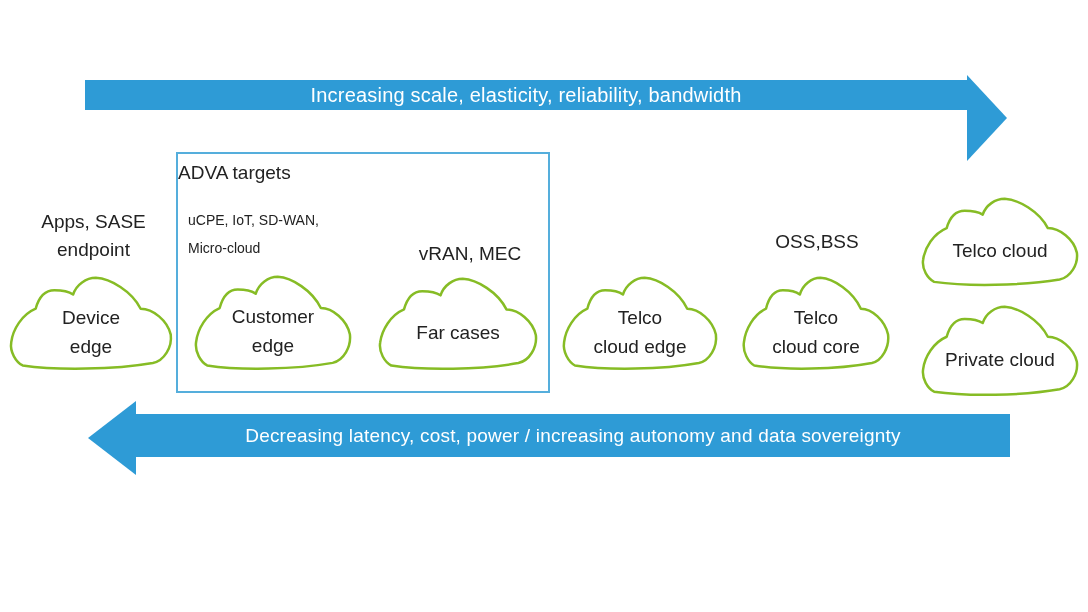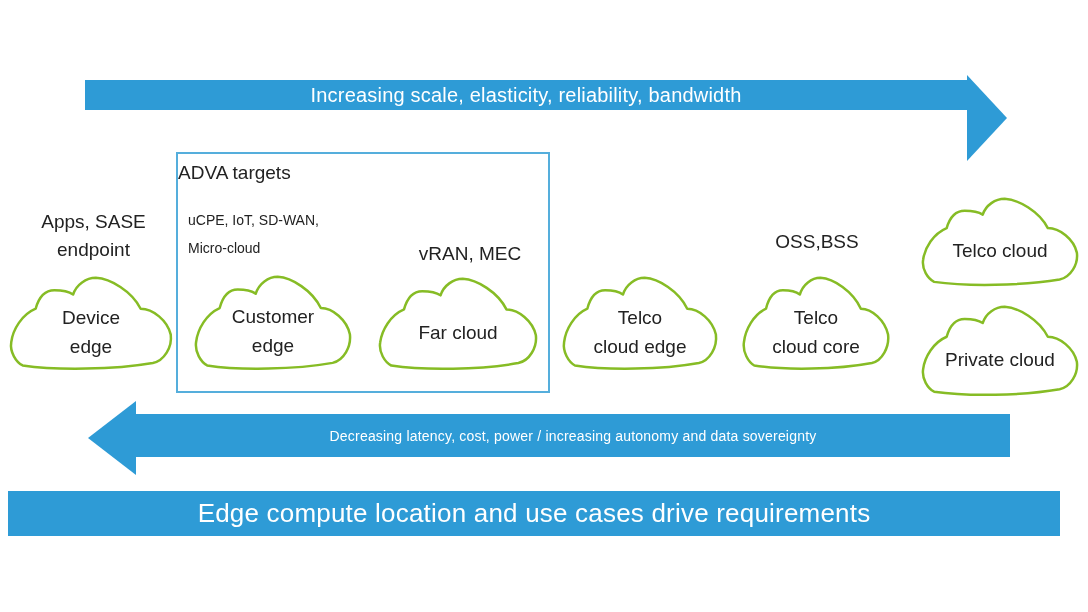--- a/index.html
+++ b/index.html
@@ -13,21 +13,21 @@
     position:relative;width:1088px;height:612px;background:#ffffff;
     font-family:"Liberation Sans", sans-serif;color:var(--ink);overflow:hidden;
   }
   
   .arrow-body{
     position:absolute;background:var(--blue);
     display:flex;align-items:center;justify-content:center;
     color:#ffffff;font-size:20px;letter-spacing:.2px;
   }
   .arrow-body.top{left:85px;top:80px;width:882px;height:30px;}
-  .arrow-body.bottom{left:136px;top:414px;width:874px;height:43px;font-size:14px;}
+  .arrow-body.bottom{left:136px;top:414px;width:874px;height:43px;font-size:19px;}
   .arrow-head{position:absolute;width:0;height:0;}
   .arrow-head.right{
     left:967px;top:75px;
     border-top:43px solid transparent;border-bottom:43px solid transparent;
     border-left:40px solid var(--blue);
   }
   .arrow-head.left{
     left:88px;top:401px;
     border-top:37px solid transparent;border-bottom:37px solid transparent;
     border-right:48px solid var(--blue);
@@ -109,21 +109,21 @@
       <path vector-effect="non-scaling-stroke" d="M 18 106 C 10 102 2 90 4 78 C 6 63 17 45 34 38 C 38 24 46 16 57 16 C 66 16 74 17 80 21 C 84 9 96 1 108 1 C 126 2 152 17 163 38 C 178 38 196 52 200 69 C 202 84 192 100 178 103 C 130 111 60 112 18 106 Z"></path>
     </svg>
     <div class="cloud-label">Customer
 edge</div>
   </div>
 
   <div class="cloud" style="left:377px;top:278px;width:162px;height:95px">
     <svg viewBox="0 0 204 115" preserveAspectRatio="none">
       <path vector-effect="non-scaling-stroke" d="M 18 106 C 10 102 2 90 4 78 C 6 63 17 45 34 38 C 38 24 46 16 57 16 C 66 16 74 17 80 21 C 84 9 96 1 108 1 C 126 2 152 17 163 38 C 178 38 196 52 200 69 C 202 84 192 100 178 103 C 130 111 60 112 18 106 Z"></path>
     </svg>
-    <div class="cloud-label">Far cloud</div>
+    <div class="cloud-label">Far cases</div>
   </div>
 
   <div class="cloud" style="left:561px;top:277px;width:158px;height:96px">
     <svg viewBox="0 0 204 115" preserveAspectRatio="none">
       <path vector-effect="non-scaling-stroke" d="M 18 106 C 10 102 2 90 4 78 C 6 63 17 45 34 38 C 38 24 46 16 57 16 C 66 16 74 17 80 21 C 84 9 96 1 108 1 C 126 2 152 17 163 38 C 178 38 196 52 200 69 C 202 84 192 100 178 103 C 130 111 60 112 18 106 Z"></path>
     </svg>
     <div class="cloud-label">Telco
 cloud edge</div>
   </div>
 
@@ -147,17 +147,14 @@
       <path vector-effect="non-scaling-stroke" d="M 18 106 C 10 102 2 90 4 78 C 6 63 17 45 34 38 C 38 24 46 16 57 16 C 66 16 74 17 80 21 C 84 9 96 1 108 1 C 126 2 152 17 163 38 C 178 38 196 52 200 69 C 202 84 192 100 178 103 C 130 111 60 112 18 106 Z"></path>
     </svg>
     <div class="cloud-label">Private cloud</div>
   </div>
 
   <div class="arrow-head left"></div>
   <div class="arrow-body bottom">
     <span>Decreasing latency, cost, power / increasing autonomy and data sovereignty</span>
   </div>
 
-  <div class="banner">
-    <span>Edge compute location and use cases drive requirements</span>
-  </div>
 
 </div>
 
 </body></html>

